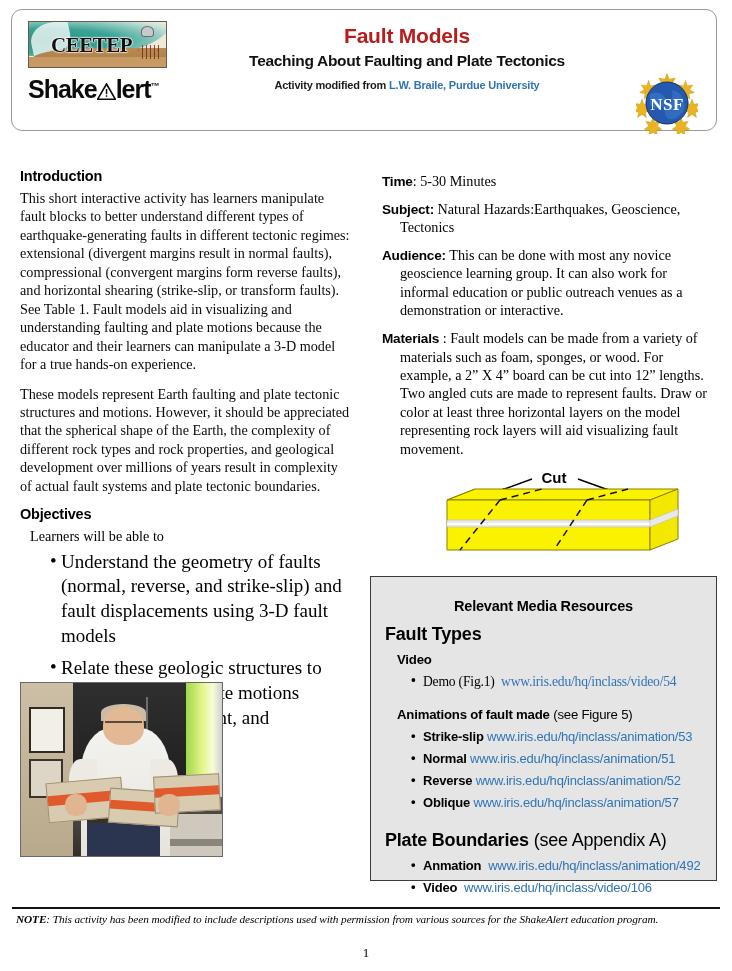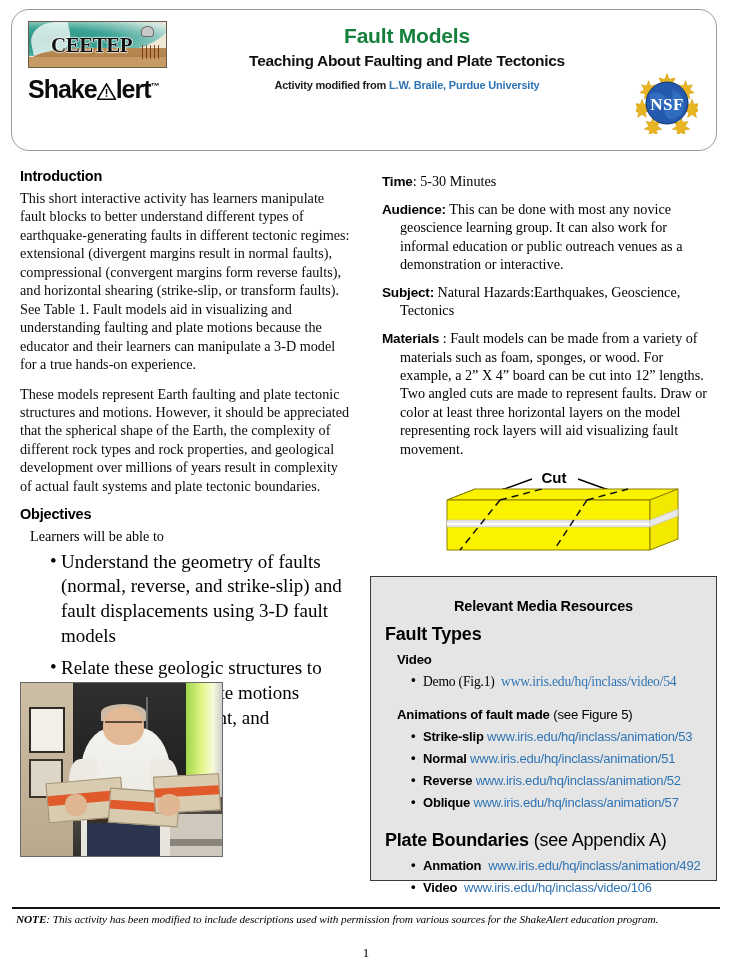--- a/index.html
+++ b/index.html
@@ -15,23 +15,23 @@
     color: #000;
     overflow: hidden;
   }
 
   
   .header-box {
     position: absolute;
     left: 11px;
     top: 9px;
     width: 706px;
-    height: 142px;
+    height: 122px;
     border: 1.4px solid #9a9a9a;
-    border-radius: 18px;
+    border-radius: 11px;
     box-sizing: border-box;
     background: #fff;
   }
   .logo-stack {
     position: absolute;
     left: 16px;
     top: 11px;
     width: 148px;
   }
   .ceetep-logo {
@@ -138,21 +138,21 @@
     position: absolute;
     left: 180px;
     top: 14px;
     width: 430px;
     text-align: center;
   }
   .doc-title {
     font-family: "Liberation Sans", sans-serif;
     font-weight: bold;
     font-size: 21px;
-    color: #15803d;
+    color: #b91c1c;
     line-height: 1.18;
     letter-spacing: -0.2px;
   }
   .doc-subtitle {
     font-family: "Liberation Sans", sans-serif;
     font-weight: bold;
     font-size: 15.5px;
     color: #111;
     margin-top: 3px;
     letter-spacing: -0.3px;
@@ -567,22 +567,22 @@
         <i style="top:33%; height:26%;"></i>
       </div>
     <div class="ph-handL"></div>
     <div class="ph-handR"></div>
   </div>
 </div>
 
 <div class="col-right">
   <div class="deflist">
     <div class="defitem"><span class="lbl">Time</span><span>: </span><span>5-30 Minutes</span></div>
+    <div class="defitem"><span class="lbl">Subject:</span><span> </span><span>Natural Hazards:Earthquakes, Geoscience, Tectonics</span></div>
     <div class="defitem"><span class="lbl">Audience:</span><span> </span><span>This can be done with most any novice geoscience learning group. It can also work for informal education or public outreach venues as a demonstration or interactive.</span></div>
-    <div class="defitem"><span class="lbl">Subject:</span><span> </span><span>Natural Hazards:Earthquakes, Geoscience, Tectonics</span></div>
     <div class="defitem"><span class="lbl">Materials</span><span> : </span><span>Fault models can be made from a variety of materials such as foam, sponges, or wood.  For example, a 2” X 4” board can be cut into 12” lengths.  Two angled cuts are made to represent faults.  Draw or color at least three horizontal layers on the model representing rock layers will aid visualizing fault movement.</span></div>
   </div>
 
   <div class="fig2-wrap">
     <svg width="336" height="104" viewBox="0 0 336 104">
 
       <text x="172" y="16" text-anchor="middle" font-family="Liberation Sans, sans-serif" font-size="15" font-weight="bold" fill="#000">Cut</text>
       <g stroke="#000" stroke-width="1.4" fill="none">
         <path d="M150 12 L114 25"></path>
         <path d="M196 12 L232 25"></path>

